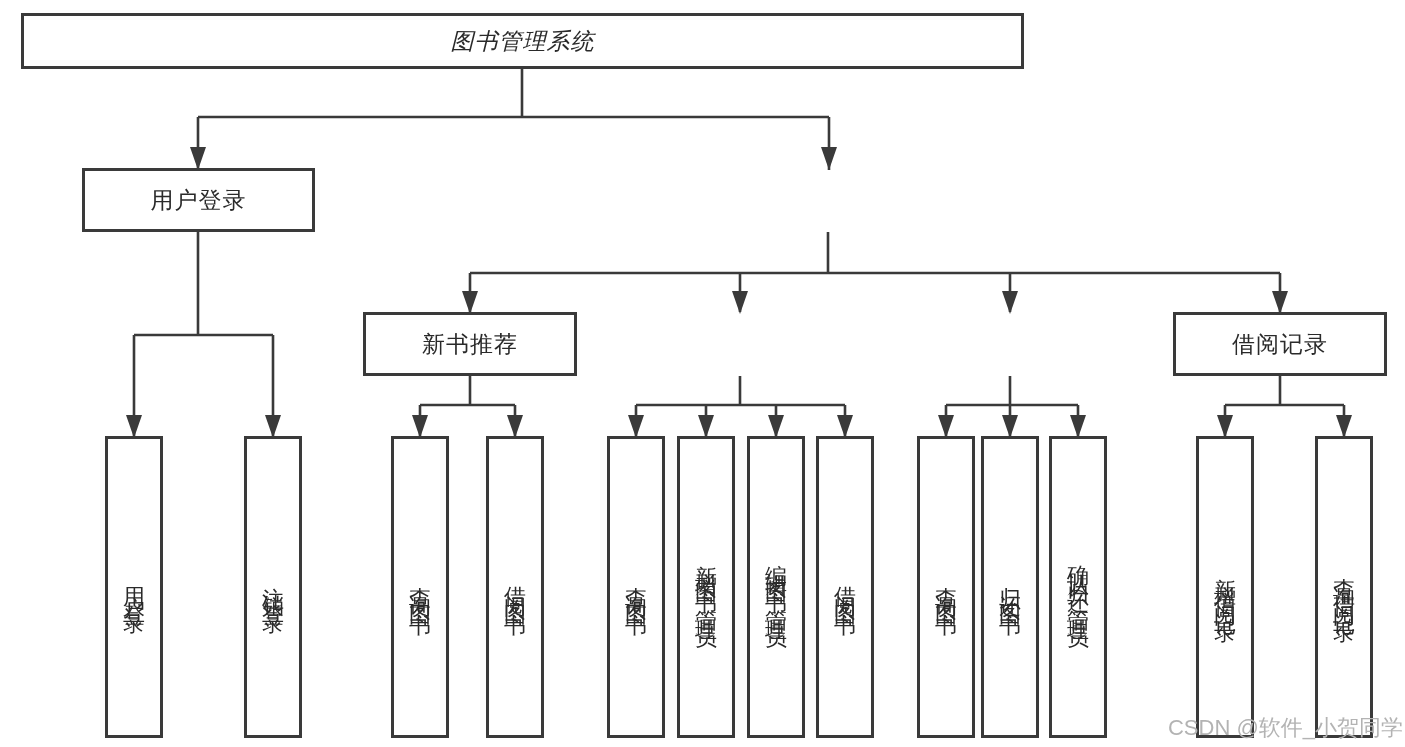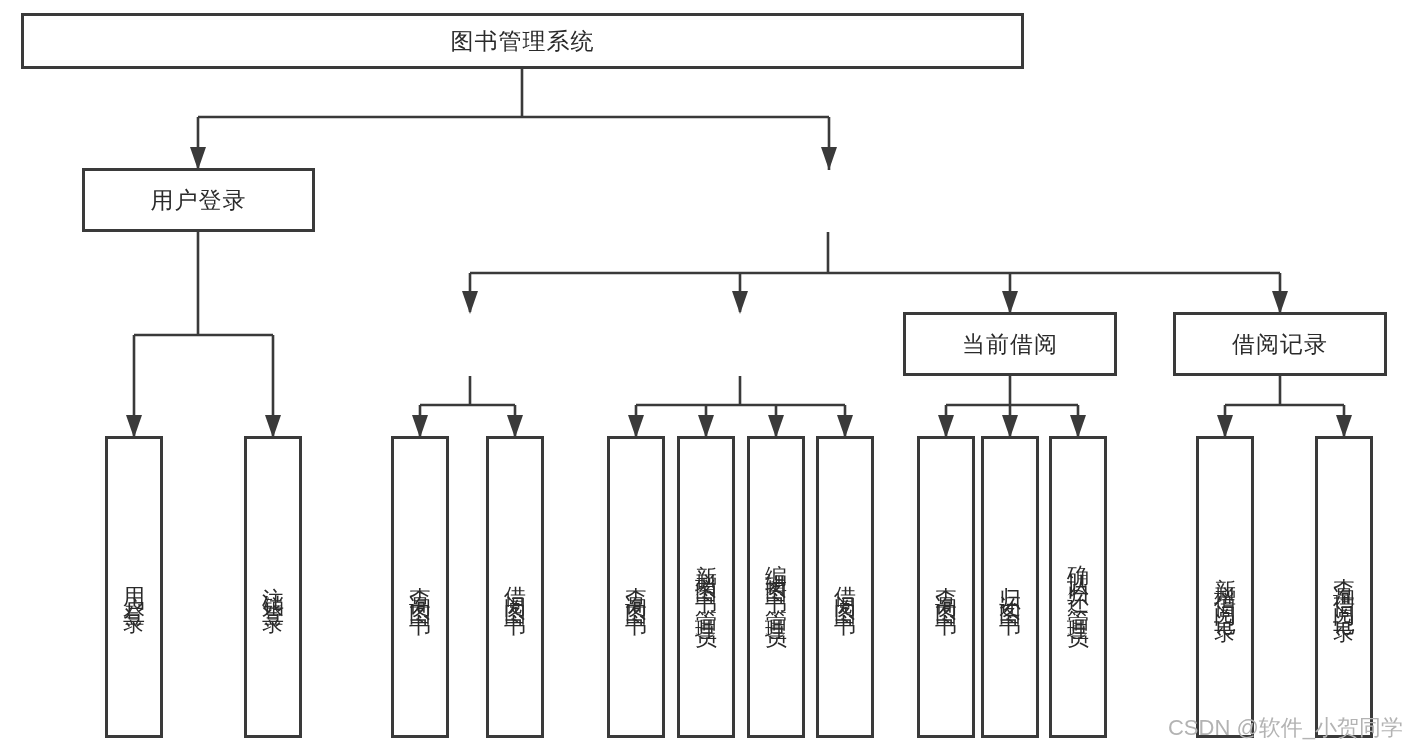--- a/index.html
+++ b/index.html
@@ -36,21 +36,21 @@
     display: flex;
     align-items: center;
     justify-content: center;
     color: var(--text, #2a2a2a);
   }
   .h-node {
     font-size: 23px;
     letter-spacing: 1px;
     white-space: nowrap;
   }
-  .root   { left: 21px;  top: 13px;  width: 1003px; height: 56px; }
+  .root   { left: 21px;  top: 13px;  width: 1003px; height: 56px; font-style: italic; }
   .n-user { left: 82px;  top: 168px; width: 233px;  height: 64px; }
   .n-mgmt { left: 711px; top: 168px; width: 235px;  height: 64px; }
   .n-l3   { top: 312px;  width: 214px; height: 64px; }
   .n-l3a  { left: 363px; }
   .n-l3b  { left: 633px; }
   .n-l3c  { left: 903px; }
   .n-l3d  { left: 1173px; }
   .leaf {
     top: 436px;
     width: 58px;
@@ -125,21 +125,21 @@
       <use href="#arw" x="1078" y="438"></use>
       <use href="#arw" x="1225" y="438"></use>
       <use href="#arw" x="1344" y="438"></use>
     </g>
   </svg>
 
   <div class="box root h-node">图书管理系统</div>
 
   <div class="box n-user h-node">用户登录</div>
 
-  <div class="box n-l3 n-l3c h-node">当前借阅</div>
+  <div class="box n-l3 n-l3a h-node">新书推荐</div>
   <div class="box n-l3 n-l3d h-node">借阅记录</div>
 
   <div class="box leaf lf1">
     <span class="vtext">用户登录</span>
   </div>
   <div class="box leaf lf2">
     <span class="vtext">注销登录</span>
   </div>
 
   <div class="box leaf lf3">

